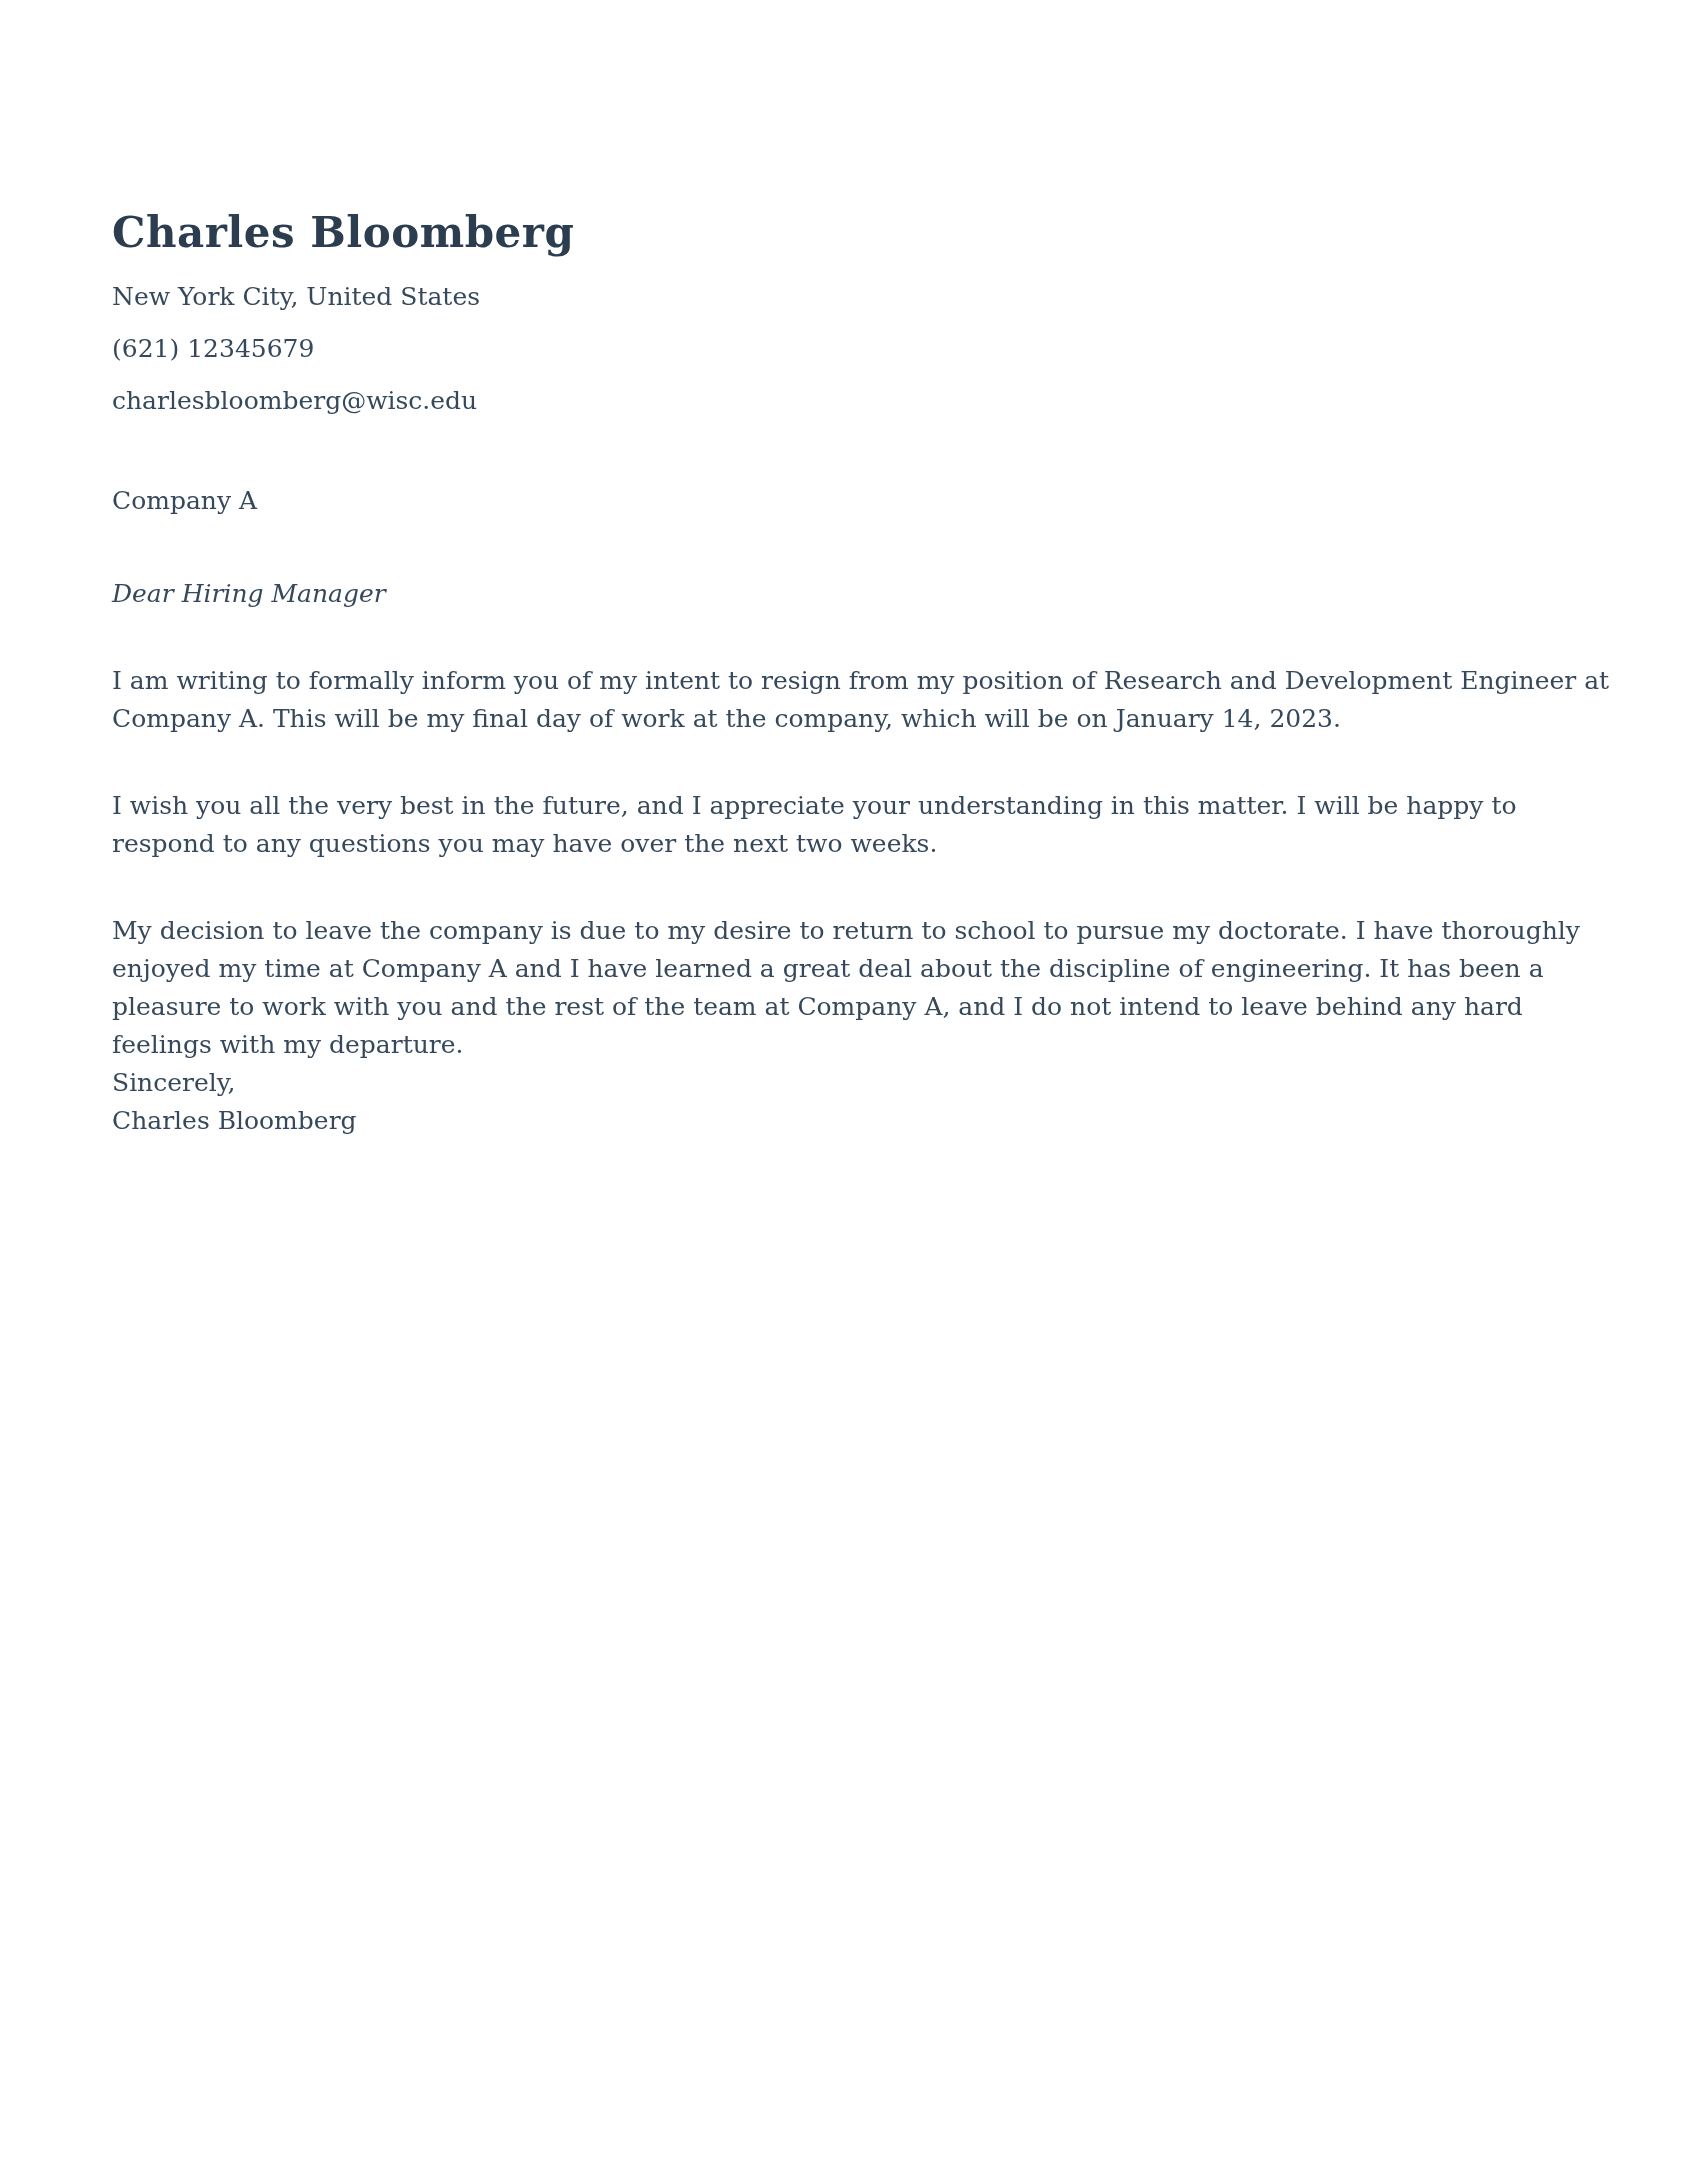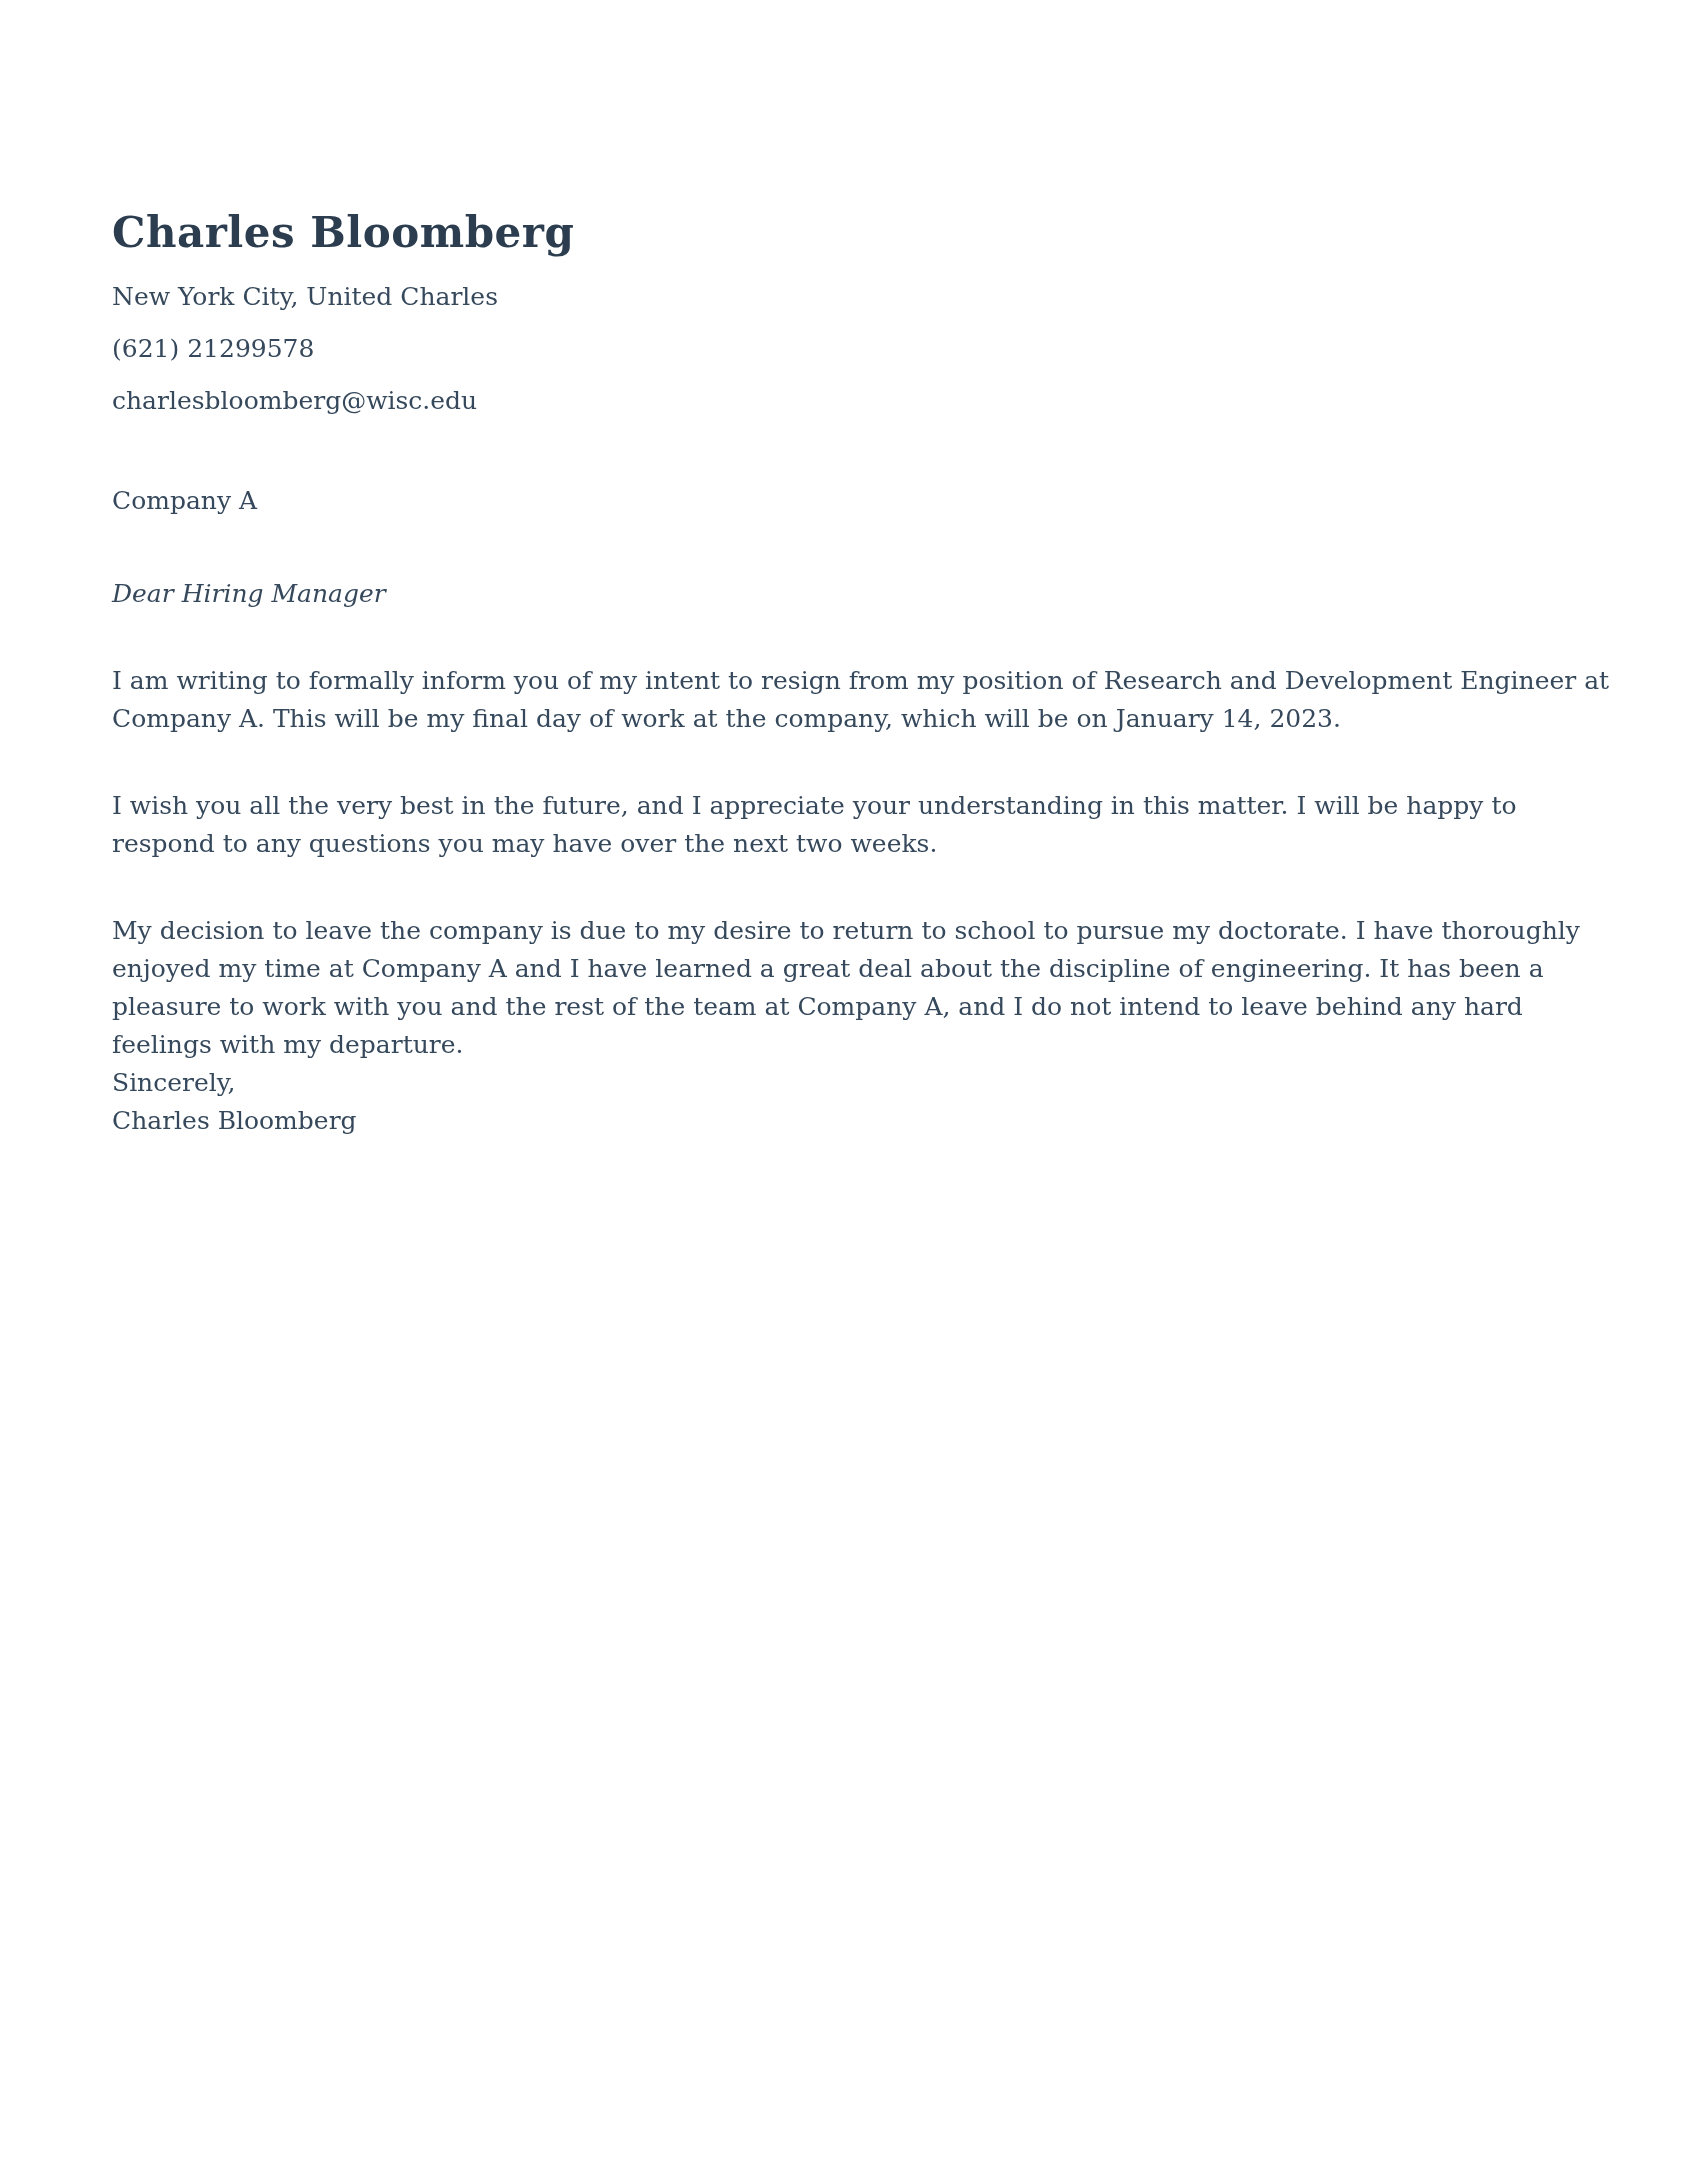--- a/index.html
+++ b/index.html
@@ -54,22 +54,22 @@
   }
 </style>
 </head>
 <body>
 
 <div class="page">
 
   <h1 class="sender-name">Charles Bloomberg</h1>
 
   <div class="contact-block">
-    <div class="contact-line">New York City, United Charles</div>
-    <div class="contact-line">(621) 21299578</div>
+    <div class="contact-line">New York City, United States</div>
+    <div class="contact-line">(621) 12345679</div>
     <div class="contact-line">charlesbloomberg@wisc.edu</div>
   </div>
 
 
   <div class="recipient-line">Company A</div>
 
   <div class="salutation-line">Dear Hiring Manager</div>
 
   <p class="para">I am writing to formally inform you of my intent to resign from my position of Research and Development Engineer at Company A. This will be my final day of work at the company, which will be on January 14, 2023.</p>
 

